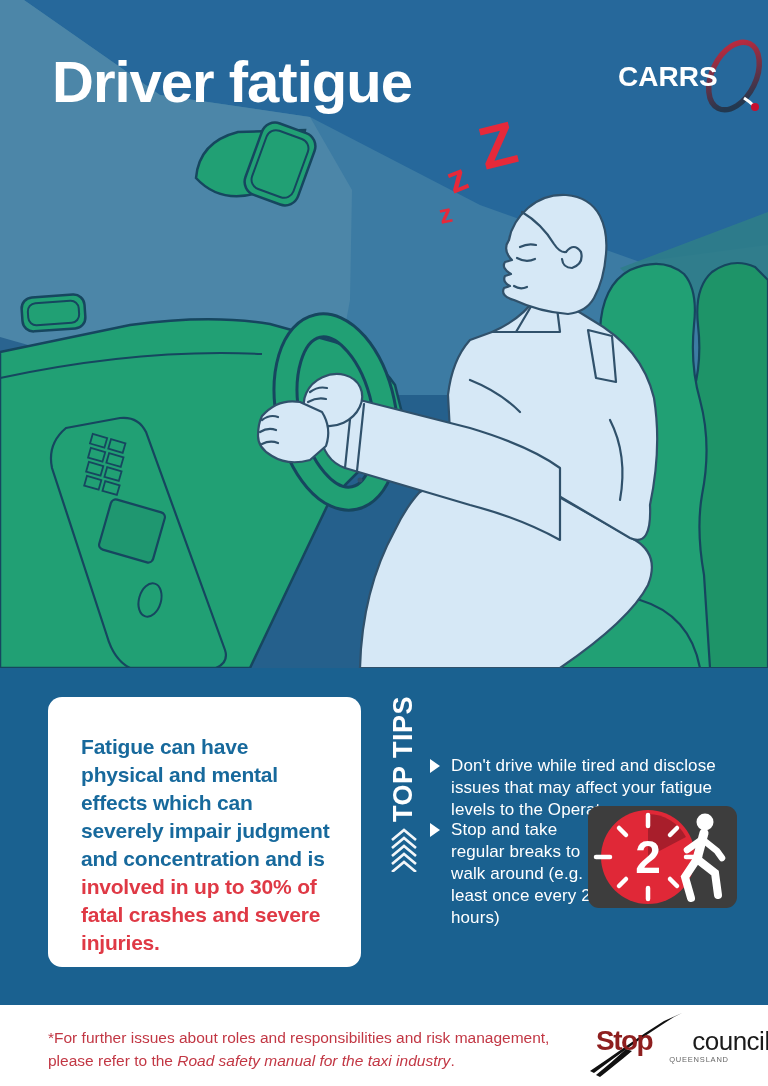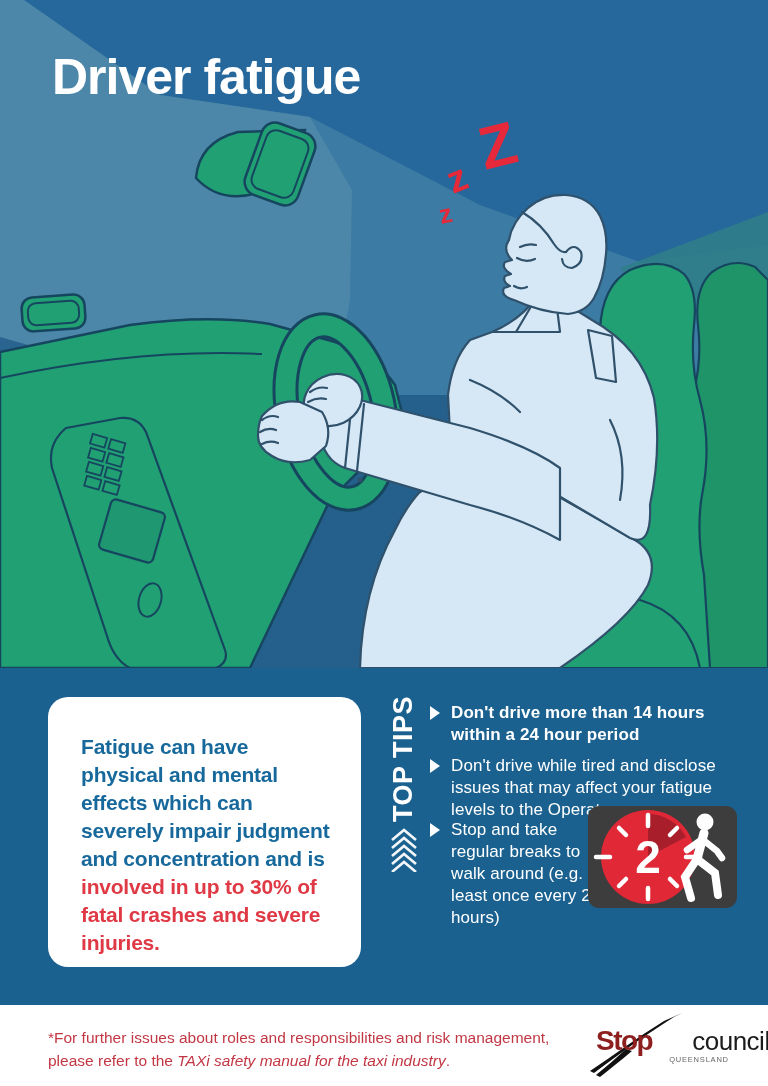--- a/index.html
+++ b/index.html
@@ -5,33 +5,33 @@
   html,body { margin:0; padding:0; }
   body {
     width:768px; height:1086px; position:relative; overflow:hidden;
     font-family:"Liberation Sans", sans-serif; background:#2F6F99;
   }
   
   .hero { position:absolute; left:0; top:0; width:768px; height:668px; }
   .hero svg { display:block; }
   .title {
     position:absolute; left:52px; top:48px;
-    font-size:50px; font-weight:800; letter-spacing:-1px; color:#ffffff;
+    font-size:58px; font-weight:800; letter-spacing:-1px; color:#ffffff;
   }
   .carrs { position:absolute; left:612px; top:36px; width:152px; height:82px; }
   .carrs .ring { position:absolute; left:0; top:0; }
   .carrs .word {
     position:absolute; left:6px; top:25px; color:#ffffff;
     font-size:28px; font-weight:800; letter-spacing:0px;
   }
   
   .panel { position:absolute; left:0; top:668px; width:768px; height:337px; background:#1A6190; }
   .card {
     position:absolute; left:48px; top:29px; width:313px; height:270px;
-    background:#ffffff; border-radius:20px;
+    background:#ffffff; border-radius:14px;
   }
   .card p {
     margin:0; padding:36px 28px 0 33px; width:252px;
     font-size:21px; line-height:28px; font-weight:700; letter-spacing:-0.2px;
   }
   .card .blue { color:#17699C; }
   .card .red  { color:#DF3945; }
   .toptips-wrap { position:absolute; left:388px; top:28px; width:40px; height:170px; }
   .toptips {
     position:absolute; left:0; top:126px; transform-origin:0 0; transform:rotate(-90deg);
@@ -159,20 +159,34 @@
 
     <g fill="#E6293A" font-family="Liberation Sans, sans-serif" font-weight="800">
       <text x="485" y="170" font-size="60" transform="rotate(-14 485 170)">Z</text>
       <text x="453" y="194" font-size="38" transform="rotate(-22 453 194)">z</text>
       <text x="441" y="224" font-size="26" transform="rotate(-12 441 224)">z</text>
     </g>
   </svg>
 
   <div class="title">Driver fatigue</div>
 
+  <div class="carrs">
+    <svg class="ring" width="152" height="82" viewBox="0 0 152 82">
+      <defs>
+        <linearGradient id="carrsg" x1="0" y1="0" x2="0.6" y2="1">
+          <stop offset="0" stop-color="#D0283C"></stop>
+            <stop offset="1" stop-color="#22384F"></stop>
+        </linearGradient>
+      </defs>
+      <ellipse cx="122" cy="40" rx="22" ry="36" transform="rotate(26 122 40)" fill="none" stroke="url(#carrsg)" stroke-width="5.5"></ellipse>
+      <path d="M132,62 Q138,66 141,69" fill="none" stroke="#ffffff" stroke-width="3"></path>
+      <circle cx="143" cy="71" r="4" fill="#C8102E"></circle>
+    </svg>
+    <span class="word">CARRS</span>
+  </div>
 </div>
 
 <div class="panel">
 
   <div class="card">
     <p>
       <span class="blue">Fatigue can have physical and mental effects which can severely impair judgment and concentration and is </span><span class="red">involved in up to 30% of fatal crashes and severe injuries.</span>
     </p>
   </div>
 
@@ -183,24 +197,20 @@
         <polyline points="2,12 14,2 26,12"></polyline>
         <polyline points="2,20 14,10 26,20"></polyline>
         <polyline points="2,28 14,18 26,28"></polyline>
         <polyline points="2,36 14,26 26,36"></polyline>
         <polyline points="2,44 14,34 26,44"></polyline>
       </g>
     </svg>
   </div>
 
   <div class="tips">
-    <div class="tip tip1 bold">
-      <span class="tri"></span>
-      <span class="txt">Don't drive more than 14 hours within a 24 hour period</span>
-    </div>
     <div class="tip tip2">
       <span class="tri"></span>
       <span class="txt">Don't drive while tired and disclose issues that may affect your fatigue levels to the Operator</span>
     </div>
     <div class="tip tip3">
       <span class="tri"></span>
       <span class="txt">Stop and take regular breaks to walk around (e.g. at least once every 2 hours)</span>
     </div>
 
     <div class="clock-graphic">
@@ -229,21 +239,21 @@
           <path d="M109,53 L127,67 L130,89" stroke-width="8"></path>
           <path d="M109,53 L97,71 L103,92" stroke-width="8"></path>
         </g>
       </svg>
     </div>
   </div>
 </div>
 
 <div class="footer">
   <div class="note">
-    <span>*For further issues about roles and responsibilities and risk management, please refer to the </span><em>TAXi safety manual for the taxi industry</em><span>.</span>
+    <span>*For further issues about roles and responsibilities and risk management, please refer to the </span><em>Road safety manual for the taxi industry</em><span>.</span>
   </div>
   <div class="taxi-logo">
     <svg width="110" height="66" viewBox="0 0 110 66">
       <path d="M4,60 C28,42 52,24 84,4 L92,0 L74,8 C48,24 24,42 0,58 Z" fill="#111111"></path>
       <path d="M10,64 C20,56 30,48 42,38 L36,36 C26,45 16,54 6,62 Z" fill="#111111"></path>
     </svg>
     <div class="row">
       <span class="taxi">Stop</span><span class="council">council</span>
     </div>
     <div class="region">QUEENSLAND</div>

